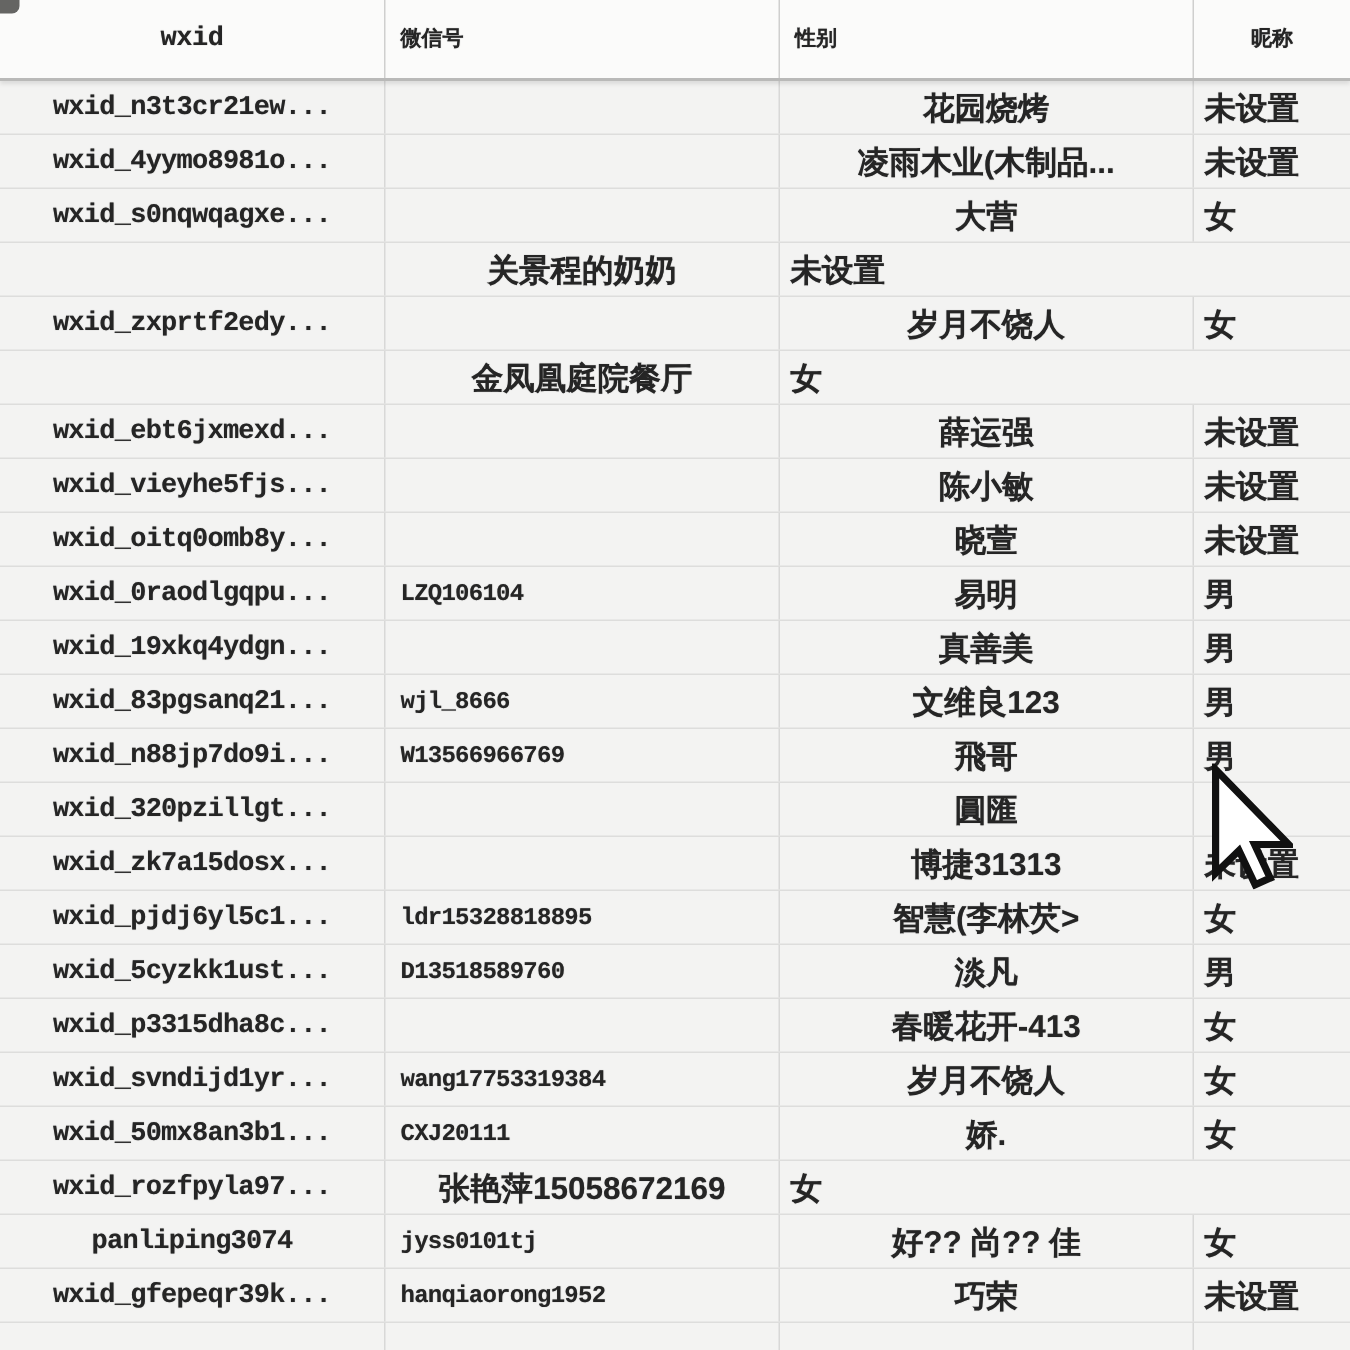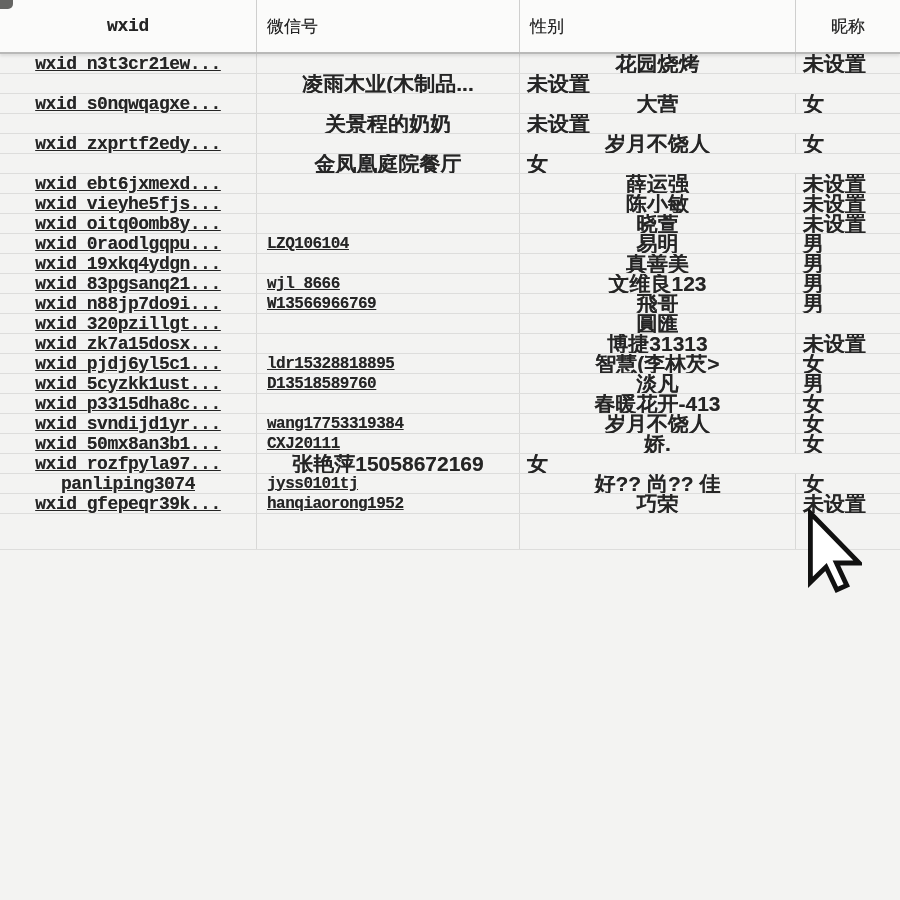--- a/index.html
+++ b/index.html
@@ -21,39 +21,38 @@
   
   .header-row{
     height:54px;
     background:#fbfbfa;
     border-bottom:2px solid #b9b9b8;
     box-shadow:0 2px 3px rgba(0,0,0,0.10);
     position:relative;z-index:2;
   }
   .header-cell{
     display:flex;align-items:center;
-    font-weight:400;font-size:17px;
+    font-weight:700;font-size:14px;
     border-right:1px solid #cfcfce;
     box-sizing:border-box;
     text-shadow:0 0 0.6px rgba(37,37,37,0.55);
     white-space:nowrap;overflow:hidden;
   }
   .header-cell:last-child{border-right:none;}
   .hc-center{justify-content:center;}
   .hc-left{justify-content:flex-start;padding-left:10px;}
   .mono{
     font-family:"Liberation Mono", monospace;
     font-weight:600;font-size:18px;letter-spacing:-0.3px;
   }
   
   .data-row{
-    height:20px;
+    height:36px;
     border-bottom:1px solid #dddddc;
     background:transparent;
-    text-decoration:underline;
   }
   .cell{
     display:flex;align-items:center;
     box-sizing:border-box;
     border-right:1px solid #d8d8d7;
     font-size:21px;font-weight:600;
     text-shadow:0 0 0.6px rgba(37,37,37,0.5);
     white-space:nowrap;overflow:hidden;
   }
   .cell:last-child{border-right:none;}
@@ -90,20 +89,21 @@
   </div>
 
   <div id="rows">
       <div class="grid-row data-row">
         <div class="cell c-wxid">wxid_n3t3cr21ew...</div>
         <div class="cell c-wechat"></div>
         <div class="cell c-nick">花园烧烤</div>
         <div class="cell c-gender">未设置</div>
       </div>
       <div class="grid-row data-row">
+        <div class="cell c-wxid">wxid_4yymo8981o...</div>
         <div class="cell c-wechat"></div>
         <div class="cell c-nick">凌雨木业(木制品...</div>
         <div class="cell c-gender">未设置</div>
       </div>
       <div class="grid-row data-row">
         <div class="cell c-wxid">wxid_s0nqwqagxe...</div>
         <div class="cell c-wechat"></div>
         <div class="cell c-nick">大营</div>
         <div class="cell c-gender">女</div>
       </div>

